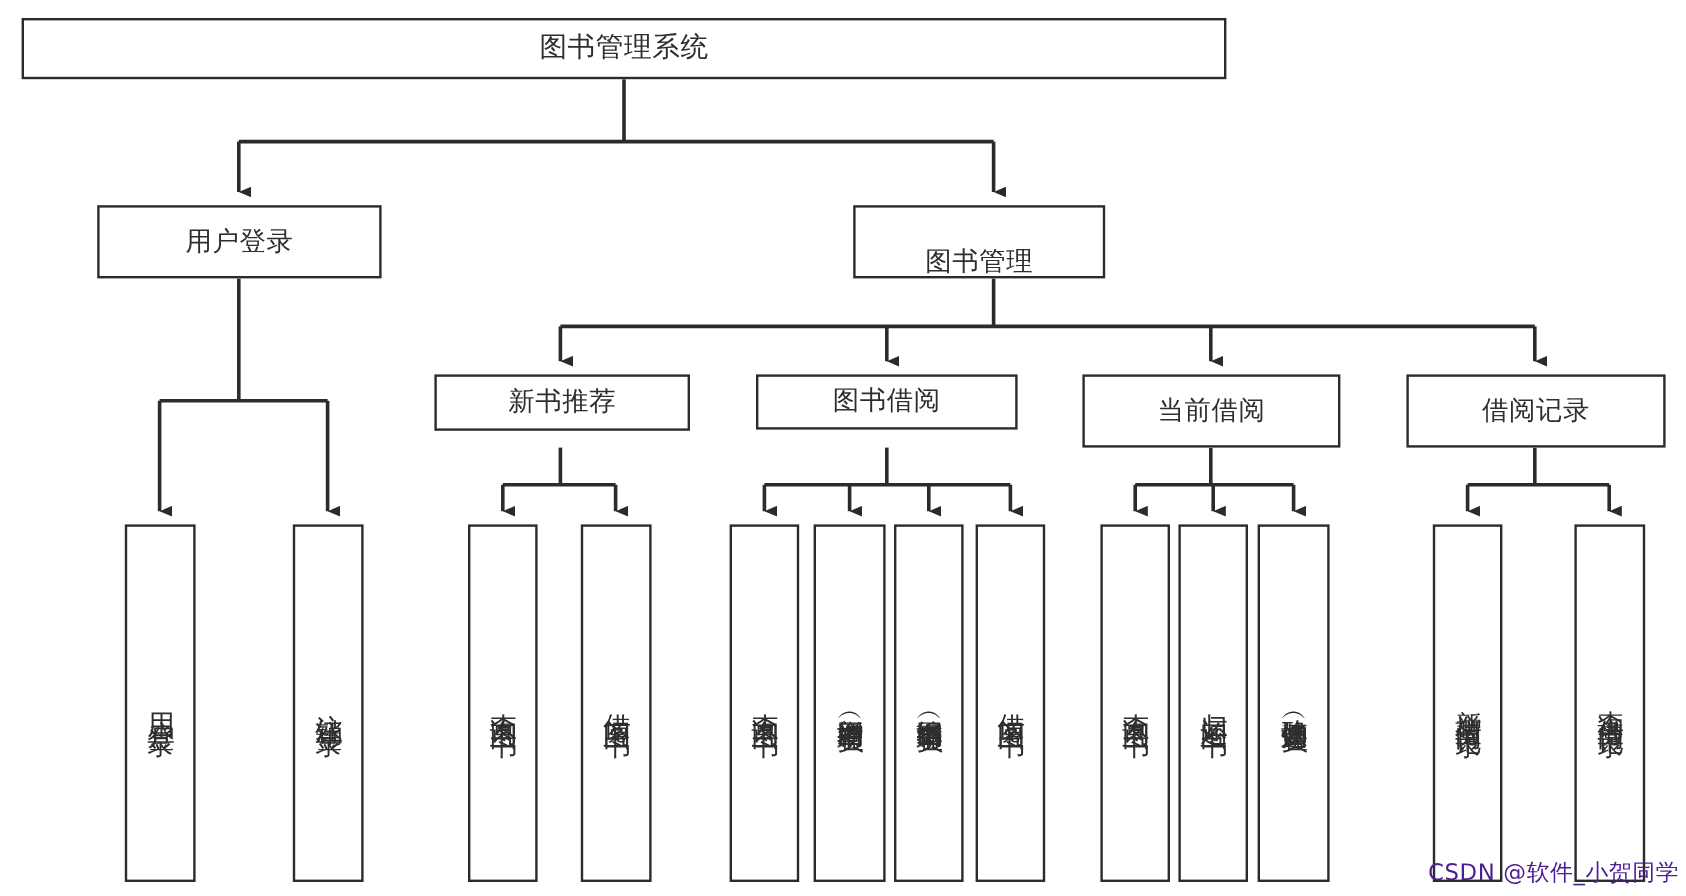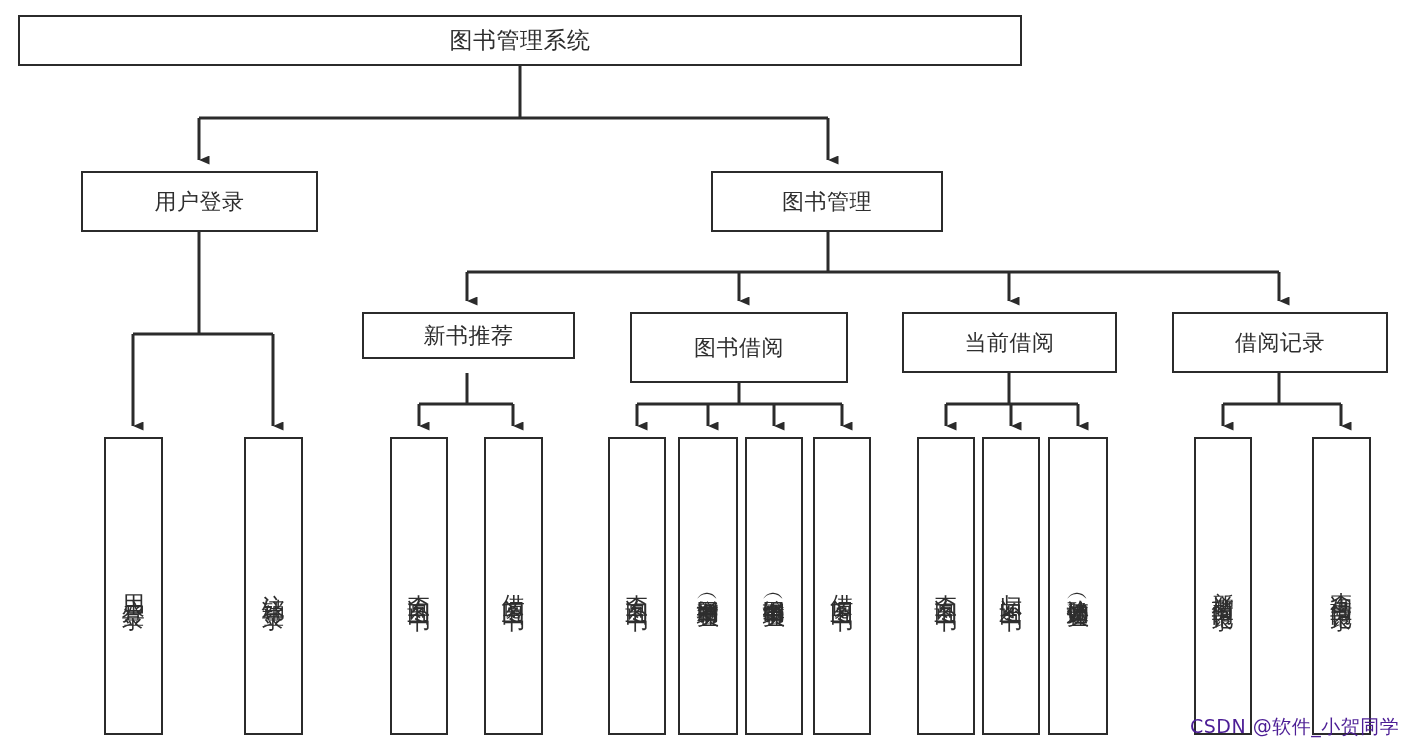--- a/index.html
+++ b/index.html
@@ -121,28 +121,28 @@
     </g>
   </svg>
 
   <div class="node h root" style="left:18px; top:15px; width:1004px; height:51px;">
     <span>图书管理系统</span>
   </div>
 
   <div class="node h" style="left:81px; top:171px; width:237px; height:61px;">
     <span>用户登录</span>
   </div>
-  <div class="node h" style="left:711px; top:171px; width:232px; height:61px;">
+  <div class="node h" style="left:711px; top:171px; width:210px; height:61px;align-items:flex-end;">
     <span>图书管理</span>
   </div>
 
   <div class="node h" style="left:362px; top:312px; width:213px; height:47px;">
     <span>新书推荐</span>
   </div>
-  <div class="node h" style="left:630px; top:312px; width:218px; height:71px;">
+  <div class="node h" style="left:630px; top:312px; width:218px; height:46px;">
     <span>图书借阅</span>
   </div>
   <div class="node h" style="left:1172px; top:312px; width:216px; height:61px;">
     <span>借阅记录</span>
   </div>
   <div class="node h" style="left:902px; top:312px; width:215px; height:61px;">
     <span>当前借阅</span>
   </div>
 
   <div class="node v" style="left:104px; top:437px; width:59px; height:298px;">

